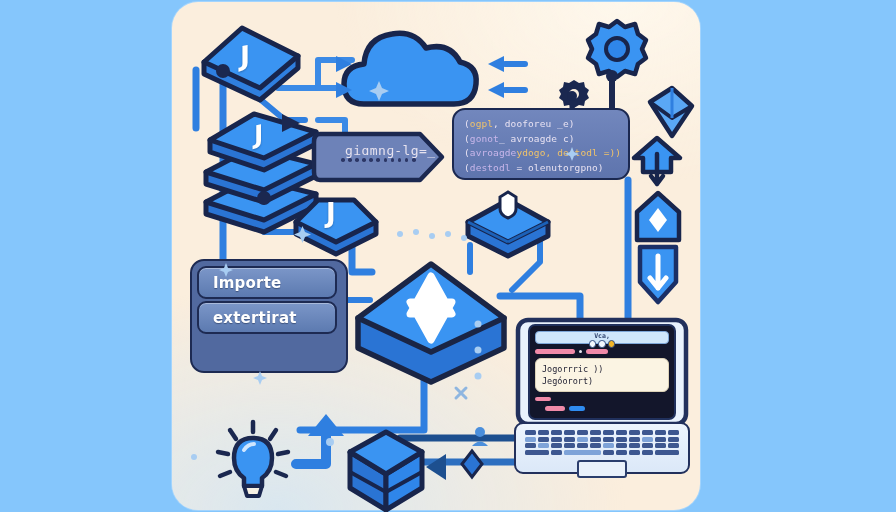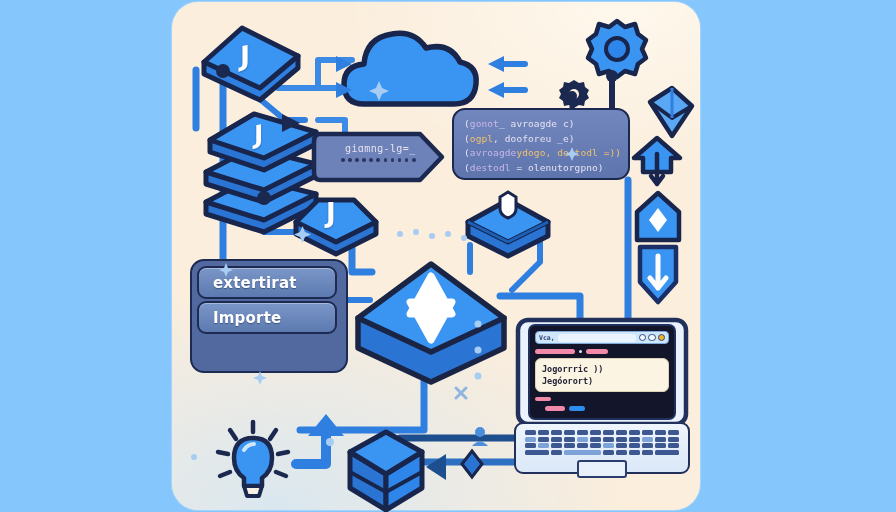--- a/index.html
+++ b/index.html
@@ -68,56 +68,57 @@
     font-size:9.5px;line-height:14.5px;color:#e8e2f2;white-space:nowrap;
     letter-spacing:.1px;
   }
   .codeline .hl{color:#f0c36a;}
   .codeline .hl2{color:#c8b6ea;}
 
   
   .bubble-text{
     position:absolute;left:345px;top:143px;
     font-family:"DejaVu Sans Mono",monospace;
-    font-size:10px;color:#e6e2ef;white-space:nowrap;letter-spacing:.4px;
+    font-size:13px;color:#e6e2ef;white-space:nowrap;letter-spacing:.4px;
   }
   .bubble-dots{
     position:absolute;left:341px;top:158px;
     display:flex;gap:3.5px;
   }
   .bubble-dots i{width:3.6px;height:3.6px;border-radius:50%;background:#2c3766;display:block;}
 
   
   .laptop{position:absolute;left:514px;top:318px;}
   .screen-body{
     position:absolute;left:14px;top:6px;width:148px;height:96px;
     background:#13162b;border-radius:7px;border:2.5px solid #20305c;
     box-sizing:border-box;padding:5px;
   }
   .urlbar{
     height:13px;border-radius:4px;background:#cfe6fb;
     display:flex;align-items:center;padding:0 3px;box-sizing:border-box;
     border:1px solid #7da6d8;
+    flex-direction:column;
   }
   .urlbar .u-label{
     font-family:"DejaVu Sans Mono",monospace;font-size:6.5px;color:#2b3f6b;font-weight:700;
   }
   .urlbar .u-field{flex:1;height:8px;margin:0 3px;background:#eaf4ff;border-radius:3px;}
   .dots3{display:flex;gap:2px;}
   .dots3 i{width:5.5px;height:5.5px;border-radius:50%;display:block;border:1px solid #2d4a80;}
   .chipline{display:flex;align-items:center;gap:4px;margin-top:5px;}
   .chip{height:4.5px;border-radius:3px;background:#f08aa8;display:block;}
   .chip.blue{background:#2f8cf0;}
   .chip.dot{width:3px;height:3px;border-radius:50%;background:#e8e8f0;}
   .tooltip{
     margin-top:4px;background:#fbf4e3;border-radius:6px;border:1px solid #dcd2b8;
     padding:4px 6px;
   }
   .tooltip div{
-    font-family:"DejaVu Sans Mono",monospace;font-size:8.5px;color:#242436;line-height:12px;white-space:nowrap;font-weight:bold;
+    font-family:"DejaVu Sans Mono",monospace;font-size:8.5px;color:#242436;line-height:12px;white-space:nowrap;
   }
   .base{
     position:absolute;left:0;top:104px;width:176px;height:52px;
     background:linear-gradient(180deg,#eef5fd 0%,#dbe8f8 100%);
     border:2.5px solid #22305c;border-radius:9px;box-sizing:border-box;
     padding:6px 9px;
   }
   .keys{display:grid;grid-template-columns:repeat(12,1fr);gap:1.6px;}
   .keys i{height:5px;background:#3d5790;border-radius:1.5px;display:block;}
   .keys i.w2{grid-column:span 2;}
@@ -312,24 +313,24 @@
   </div>
   <div class="node" style="left:634px;top:244px;">
     <svg width="48" height="62" viewBox="0 0 48 62">
       <path d="M6,3 L42,3 L42,38 L24,58 L6,38 Z" fill="#3a94f2" stroke="#1a2f66" stroke-width="4.5" stroke-linejoin="round"></path>
       <path d="M24,12 L24,44 M24,44 L16,34 M24,44 L32,34" fill="none" stroke="#ffffff" stroke-width="5" stroke-linecap="round" stroke-linejoin="round"></path>
     </svg>
   </div>
 
   <div class="codebanner">
     <div class="codeline">
+      <span>(</span><span class="hl">ogpl</span><span>, dooforeu _e)</span>
+    </div>
+    <div class="codeline">
       <span>(</span><span class="hl2">gonot</span><span>_ avroagde c)</span>
-    </div>
-    <div class="codeline">
-      <span>(</span><span class="hl">ogpl</span><span>, dooforeu _e)</span>
     </div>
     <div class="codeline">
       <span>(</span><span class="hl2">avroagde</span><span class="hl">ydogo, destodl =))</span>
     </div>
     <div class="codeline">
       <span>(</span><span class="hl2">destodl</span><span> = olenutorgpno)</span>
     </div>
   </div>
 
   <svg class="node" style="left:312px;top:126px;" width="136" height="62">
@@ -346,24 +347,24 @@
       <i></i>
       <i></i>
       <i></i>
       <i></i>
       <i></i>
   </div>
 
   <div class="pill-frame"></div>
   <div class="pill-group">
     <div class="pill">
+      <span class="pill-text">Importe</span>
+    </div>
+    <div class="pill">
       <span class="pill-text">extertirat</span>
-    </div>
-    <div class="pill">
-      <span class="pill-text">Importe</span>
     </div>
   </div>
 
   <div class="node" style="left:212px;top:418px;">
     <svg width="82" height="86" viewBox="0 0 82 86">
       <g stroke="#1b2850" stroke-width="4.5" stroke-linecap="round">
         <path d="M41,4 L41,14"></path>
           <path d="M18,12 L24,21"></path>
           <path d="M64,12 L58,21"></path>
         <path d="M6,34 L16,36"></path>

